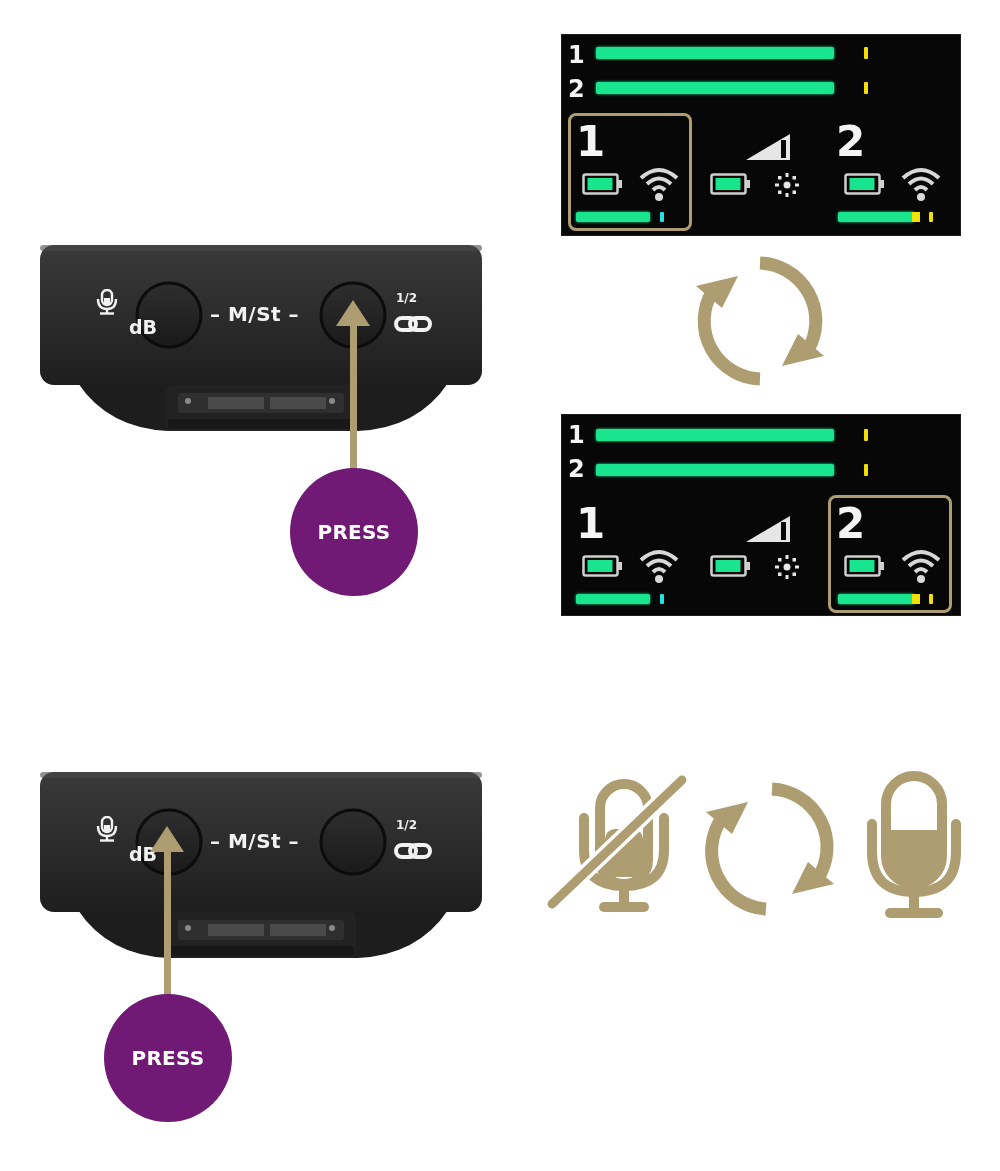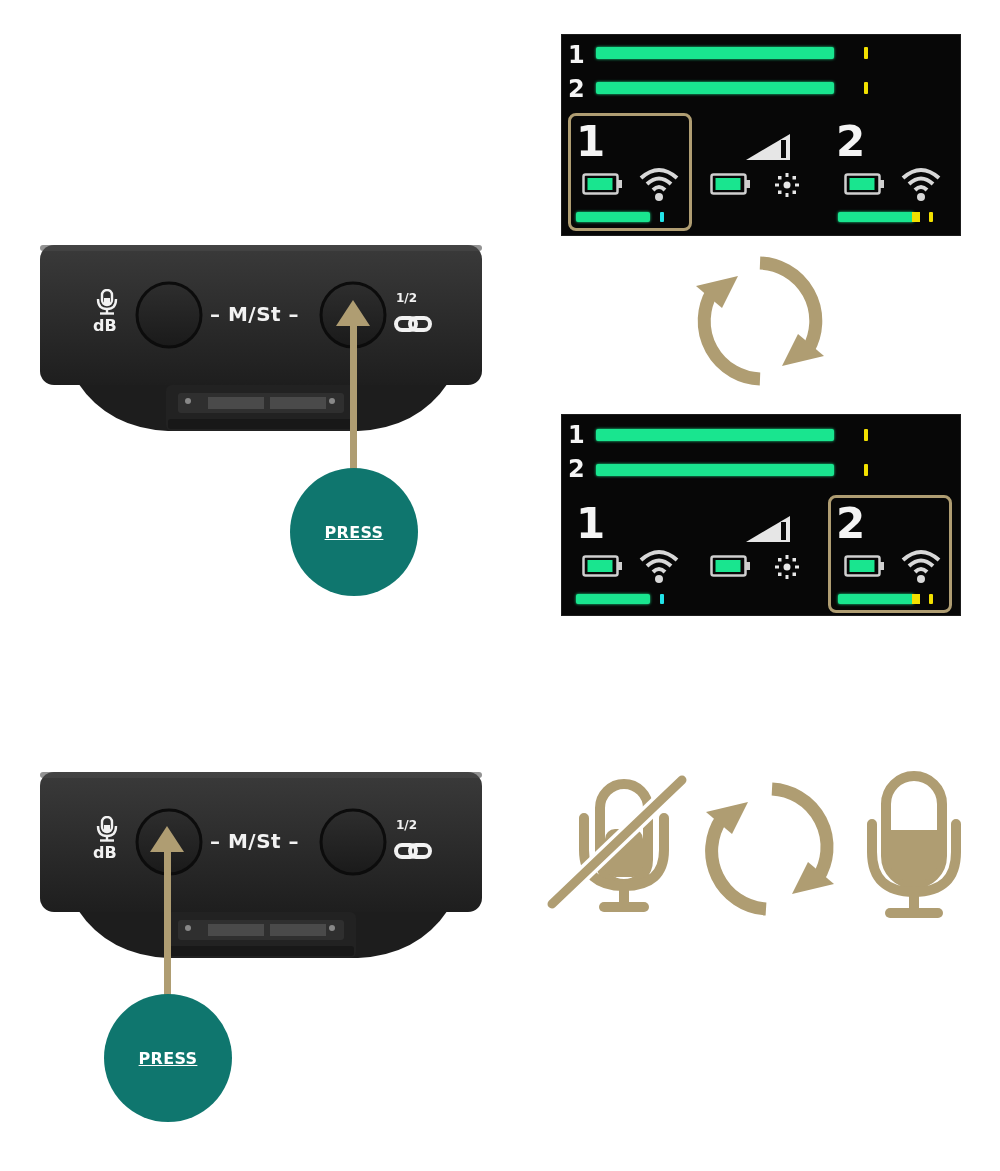--- a/index.html
+++ b/index.html
@@ -4,27 +4,27 @@
 <style>
   html, body { margin:0; padding:0; background:#ffffff; }
   body { width:1000px; height:1171px; position:relative; overflow:hidden; font-family:"DejaVu Sans", sans-serif; }
   .abs { position:absolute; }
 
   
   .device { position:absolute; width:446px; height:200px; }
   .device svg { position:absolute; left:0; top:0; }
   .dev-label { position:absolute; color:#f2f2f2; font-weight:bold; font-family:"DejaVu Sans", sans-serif; }
   .dev-mst { font-size:20px; letter-spacing:0.5px; }
-  .dev-db { font-size:16px; }
+  .dev-db { font-size:19px;margin-left:36px; }
   .dev-half { font-size:12px; }
 
   
   .press-stem { position:absolute; width:7px; background:#af9d72; }
   .press-arrowhead { position:absolute; width:0; height:0; border-left:17px solid transparent; border-right:17px solid transparent; border-bottom:26px solid #af9d72; }
-  .press-circle { position:absolute; width:128px; height:128px; border-radius:50%; background:#0f766e; display:flex; align-items:center; justify-content:center; color:#ffffff; font-weight:bold; font-size:16px; font-family:"DejaVu Sans", sans-serif; letter-spacing:0.3px;text-decoration:underline; }
+  .press-circle { position:absolute; width:128px; height:128px; border-radius:50%; background:#701a75; display:flex; align-items:center; justify-content:center; color:#ffffff; font-weight:bold; font-size:20px; font-family:"DejaVu Sans", sans-serif; letter-spacing:0.3px; }
 
   
   .screen { position:absolute; width:398px; height:200px; background:#070707; border:1px solid #1d1d1d; }
   .scr-num { position:absolute; color:#f4f4f4; font-weight:bold; font-family:"DejaVu Sans", sans-serif; }
   .scr-num.small { font-size:24px; line-height:24px; }
   .scr-num.big { font-size:42px; line-height:42px; }
   .meter { position:absolute; height:12px; background:#19e58f; border-radius:2px; box-shadow:0 0 3px #19e58f; }
   .peak-y { position:absolute; width:4px; height:12px; background:#f2e000; border-radius:1px; }
   .peak-c { position:absolute; width:4px; height:12px; background:#22e3e8; border-radius:1px; }
   .highlight { position:absolute; border:3px solid #af9d72; border-radius:8px; }

